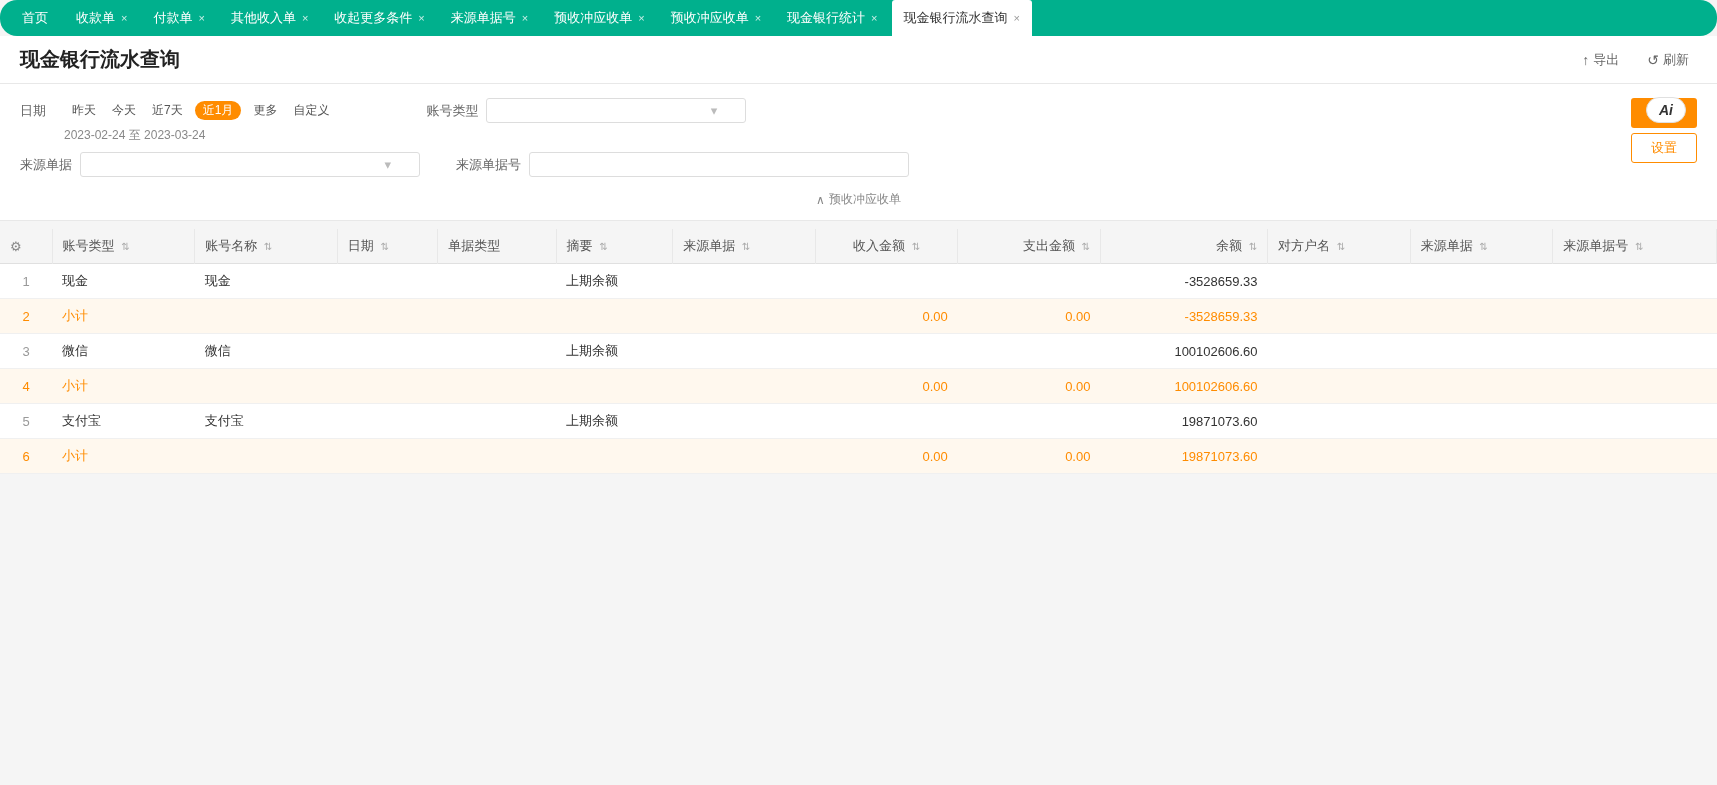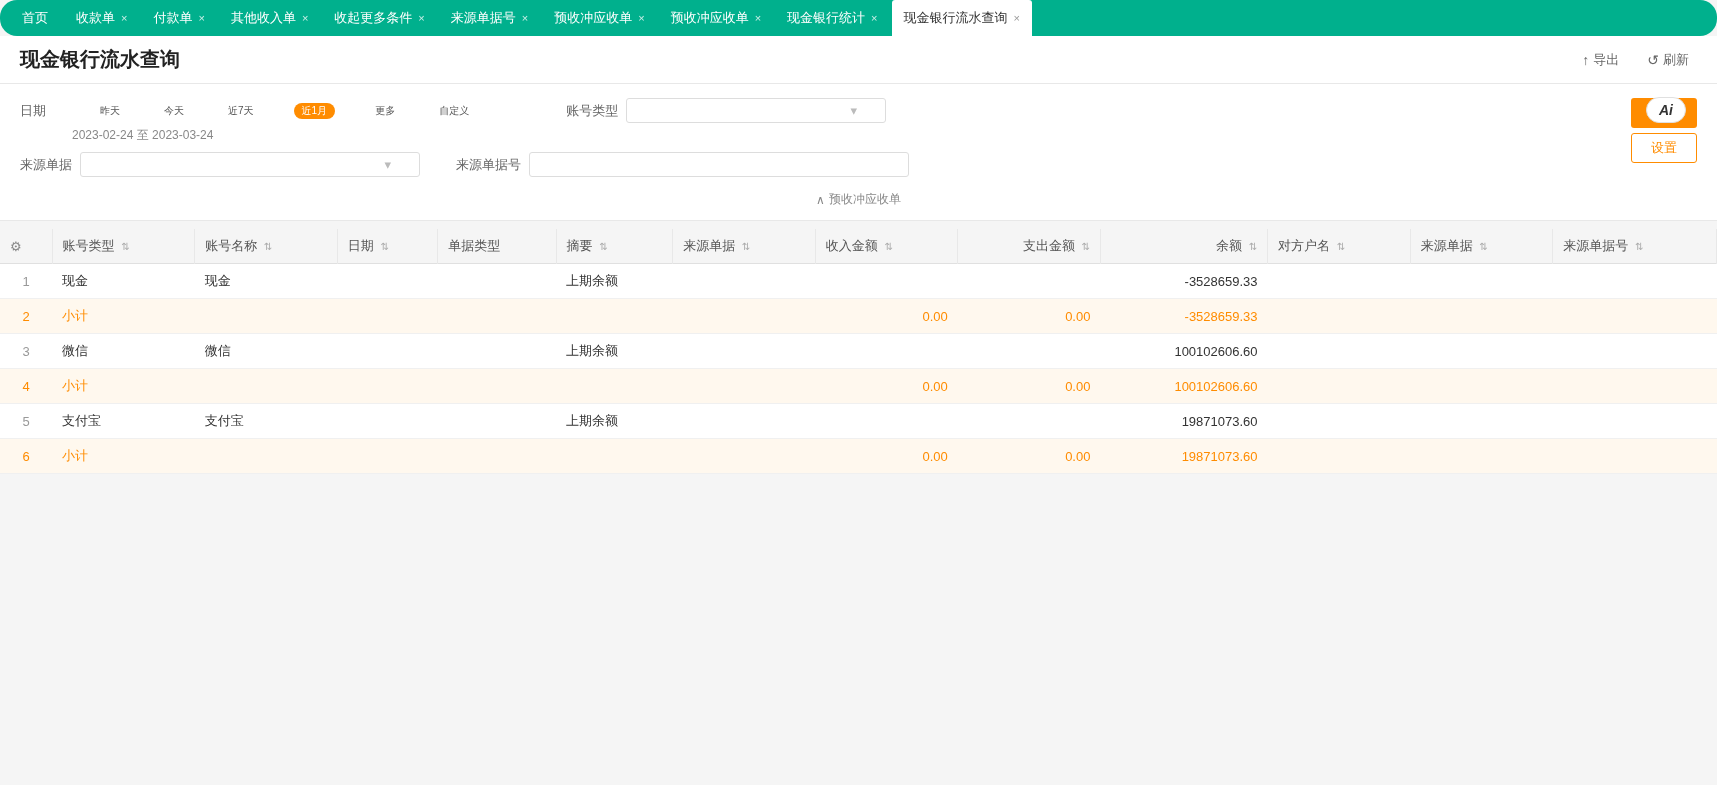--- a/index.html
+++ b/index.html
@@ -95,33 +95,32 @@
     .date-shortcuts {
       display: flex;
       align-items: center;
       gap: 8px;
     }
     .date-btn {
       color: #555;
       cursor: pointer;
       padding: 1px 4px;
       border-radius: 3px;
-      font-size: 10px;
-      margin-left: 28px;
+      font-size: 12px;
     }
     .date-btn.active {
       background: #ff8c00;
       color: #fff;
       border-radius: 10px;
       padding: 1px 8px;
     }
     .date-range {
       color: #888;
       font-size: 12px;
-      margin-left: 12px;
+      margin-left: 4px;
       text-align: right;
     }
     .filter-select {
       border: 1px solid #ddd;
       border-radius: 3px;
       padding: 4px 28px 4px 8px;
       background: #fff;
       color: #333;
       cursor: pointer;
       min-width: 160px;
@@ -387,21 +386,21 @@
           <span>单据类型</span>
         </th>
         <th>
           <span>摘要</span>
           <span class="sort-icon">⇅</span>
         </th>
         <th>
           <span>来源单据</span>
           <span class="sort-icon">⇅</span>
         </th>
-        <th style="text-align:left;">
+        <th style="text-align:center;">
           <span>收入金额</span>
           <span class="sort-icon">⇅</span>
         </th>
         <th style="text-align:right;">
           <span>支出金额</span>
           <span class="sort-icon">⇅</span>
         </th>
         <th style="text-align:right;">
           <span>余额</span>
           <span class="sort-icon">⇅</span>

